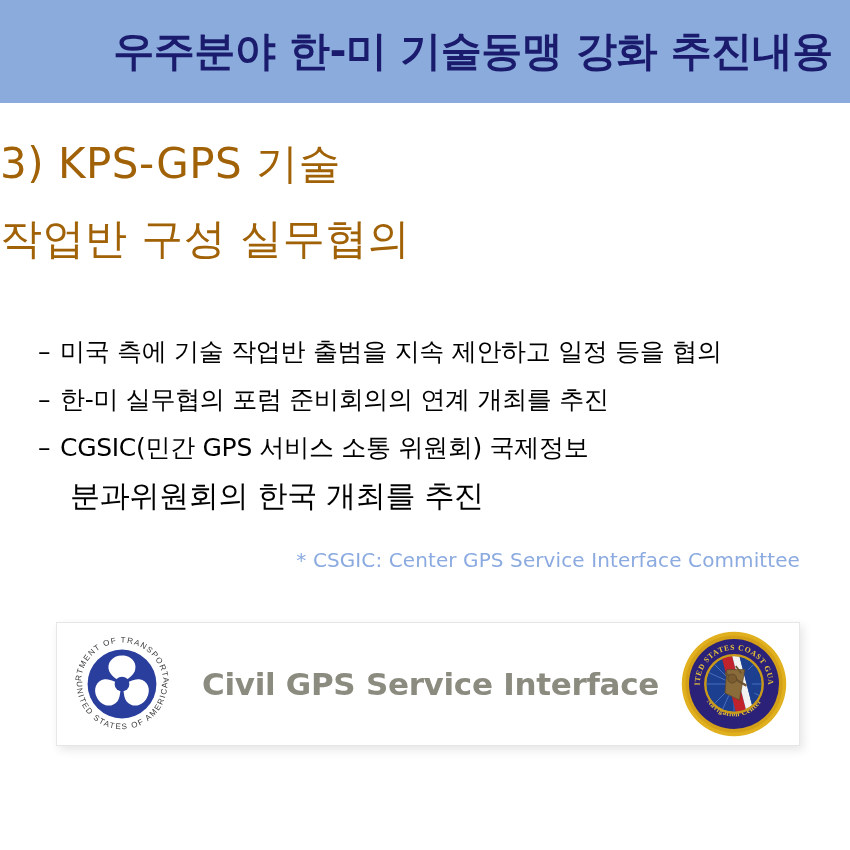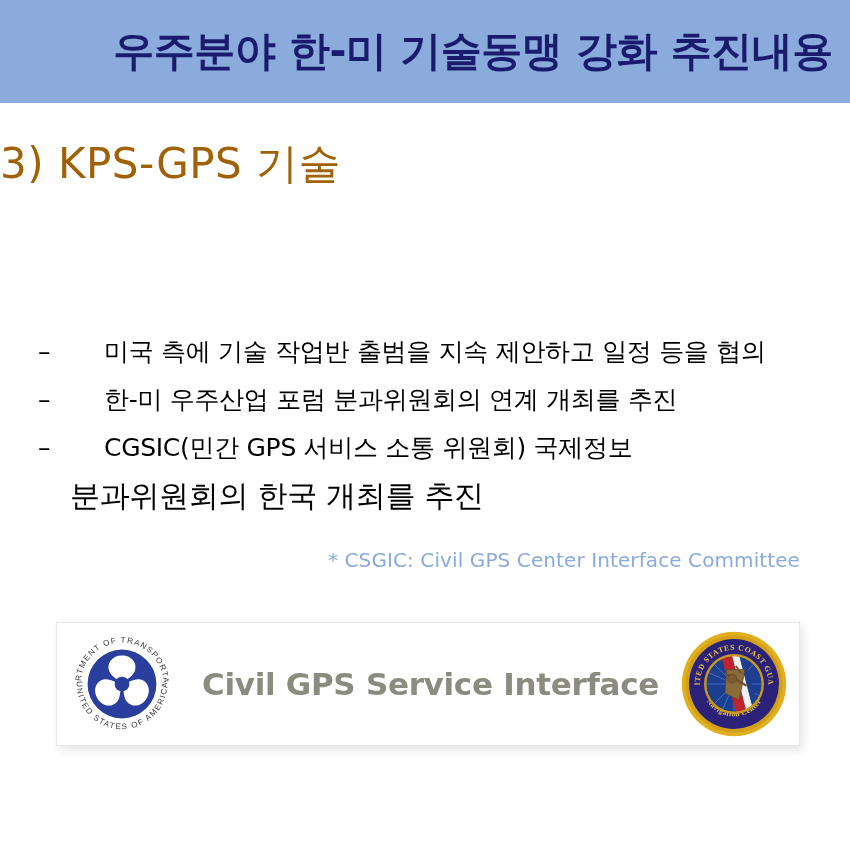--- a/index.html
+++ b/index.html
@@ -69,21 +69,20 @@
     line-height: 48px;
     letter-spacing: -0.3px;
     font-family: "DejaVu Sans", "Liberation Sans", sans-serif;
   }
   .bullet-dash {
     width: 22px;
     flex: 0 0 22px;
   }
   .bullet-text {
     flex: 1 1 auto;
-    margin-left: 44px;
   }
   .bullet-cont {
     padding-left: 32px;
     font-size: 30px;
     line-height: 48px;
     letter-spacing: -0.3px;
     font-family: "DejaVu Sans", "Liberation Sans", sans-serif;
   }
 
   
@@ -137,43 +136,44 @@
 </style>
 </head>
 <body>
 
 <div class="header-band">
   <div class="header-title">우주분야 한-미 기술동맹 강화 추진내용</div>
 </div>
 
 <div class="slide-title">
   <div class="tline">3) KPS-GPS 기술</div>
+  <div class="tline">작업반 구성 실무협의</div>
 </div>
 
 <div class="bullets">
 
   <div class="bullet-row">
     <span class="bullet-dash">–</span>
     <span class="bullet-text">미국 측에 기술 작업반 출범을 지속 제안하고 일정 등을 협의</span>
   </div>
 
   <div class="bullet-row">
     <span class="bullet-dash">–</span>
-    <span class="bullet-text">한-미 우주산업 포럼 분과위원회의 연계 개최를 추진</span>
+    <span class="bullet-text">한-미 실무협의 포럼 준비회의의 연계 개최를 추진</span>
   </div>
 
   <div class="bullet-row">
     <span class="bullet-dash">–</span>
     <span class="bullet-text">CGSIC(민간 GPS 서비스 소통 위원회) 국제정보</span>
   </div>
   <div class="bullet-cont">분과위원회의 한국 개최를 추진</div>
 
 </div>
 
-<div class="footnote">* CSGIC: Civil GPS Center Interface Committee</div>
+<div class="footnote">* CSGIC: Center GPS Service Interface Committee</div>
 
 <div class="banner">
 
   <div class="banner-left-seal">
     <svg width="118" height="118" viewBox="0 0 120 120">
       <defs>
         <path id="dotArcTop" d="M 18,60 A 42,42 0 0 1 102,60" fill="none"></path>
         <path id="dotArcBot" d="M 14,60 A 46,46 0 0 0 106,60" fill="none"></path>
       </defs>
       <circle cx="60" cy="60" r="58" fill="#ffffff"></circle>

